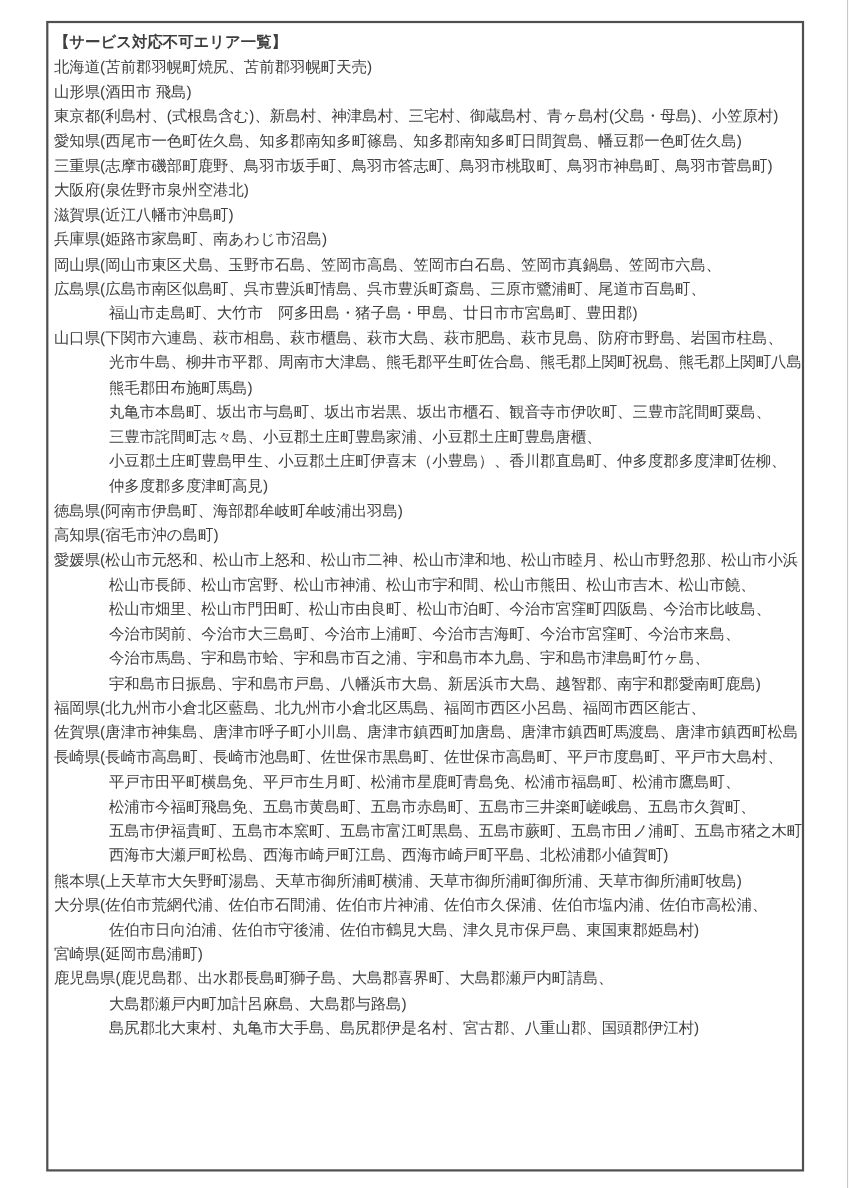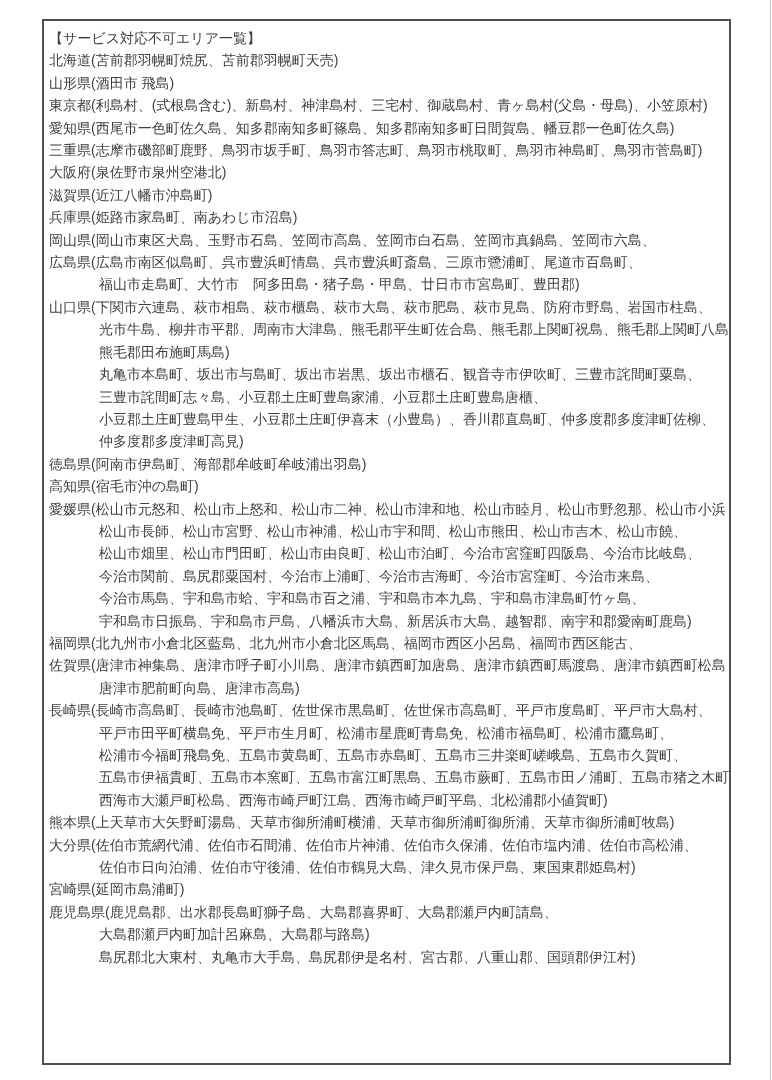--- a/index.html
+++ b/index.html
@@ -30,21 +30,21 @@
     font-size:14px;
     line-height:22.4px;
     color:var(--text-color);
     white-space:pre;
     letter-spacing:0px;
   }
   .line.cont{
     padding-left:50px;
   }
   .line.title{
-    font-weight:400;
+    font-weight:700;
   }
   .right-edge{
     position:absolute;
     right:1px;top:0;bottom:0;
     width:1px;
     background:var(--edge-color);
   }
 </style>
 </head>
 <body>
@@ -68,26 +68,25 @@
       <div class="line cont">熊毛郡田布施町馬島)</div>
       <div class="line cont">丸亀市本島町、坂出市与島町、坂出市岩黒、坂出市櫃石、観音寺市伊吹町、三豊市詫間町粟島、</div>
       <div class="line cont">三豊市詫間町志々島、小豆郡土庄町豊島家浦、小豆郡土庄町豊島唐櫃、</div>
       <div class="line cont">小豆郡土庄町豊島甲生、小豆郡土庄町伊喜末（小豊島）、香川郡直島町、仲多度郡多度津町佐柳、</div>
       <div class="line cont">仲多度郡多度津町高見)</div>
       <div class="line">徳島県(阿南市伊島町、海部郡牟岐町牟岐浦出羽島)</div>
       <div class="line">高知県(宿毛市沖の島町)</div>
       <div class="line">愛媛県(松山市元怒和、松山市上怒和、松山市二神、松山市津和地、松山市睦月、松山市野忽那、松山市小浜</div>
       <div class="line cont">松山市長師、松山市宮野、松山市神浦、松山市宇和間、松山市熊田、松山市吉木、松山市饒、</div>
       <div class="line cont">松山市畑里、松山市門田町、松山市由良町、松山市泊町、今治市宮窪町四阪島、今治市比岐島、</div>
-      <div class="line cont">今治市関前、島尻郡粟国村、今治市上浦町、今治市吉海町、今治市宮窪町、今治市来島、</div>
+      <div class="line cont">今治市関前、今治市大三島町、今治市上浦町、今治市吉海町、今治市宮窪町、今治市来島、</div>
       <div class="line cont">今治市馬島、宇和島市蛤、宇和島市百之浦、宇和島市本九島、宇和島市津島町竹ヶ島、</div>
       <div class="line cont">宇和島市日振島、宇和島市戸島、八幡浜市大島、新居浜市大島、越智郡、南宇和郡愛南町鹿島)</div>
       <div class="line">福岡県(北九州市小倉北区藍島、北九州市小倉北区馬島、福岡市西区小呂島、福岡市西区能古、</div>
       <div class="line">佐賀県(唐津市神集島、唐津市呼子町小川島、唐津市鎮西町加唐島、唐津市鎮西町馬渡島、唐津市鎮西町松島</div>
-      <div class="line cont">唐津市肥前町向島、唐津市高島)</div>
       <div class="line">長崎県(長崎市高島町、長崎市池島町、佐世保市黒島町、佐世保市高島町、平戸市度島町、平戸市大島村、</div>
       <div class="line cont">平戸市田平町横島免、平戸市生月町、松浦市星鹿町青島免、松浦市福島町、松浦市鷹島町、</div>
       <div class="line cont">松浦市今福町飛島免、五島市黄島町、五島市赤島町、五島市三井楽町嵯峨島、五島市久賀町、</div>
       <div class="line cont">五島市伊福貴町、五島市本窯町、五島市富江町黒島、五島市蕨町、五島市田ノ浦町、五島市猪之木町</div>
       <div class="line cont">西海市大瀬戸町松島、西海市崎戸町江島、西海市崎戸町平島、北松浦郡小値賀町)</div>
       <div class="line">熊本県(上天草市大矢野町湯島、天草市御所浦町横浦、天草市御所浦町御所浦、天草市御所浦町牧島)</div>
       <div class="line">大分県(佐伯市荒網代浦、佐伯市石間浦、佐伯市片神浦、佐伯市久保浦、佐伯市塩内浦、佐伯市高松浦、</div>
       <div class="line cont">佐伯市日向泊浦、佐伯市守後浦、佐伯市鶴見大島、津久見市保戸島、東国東郡姫島村)</div>
       <div class="line">宮崎県(延岡市島浦町)</div>
       <div class="line">鹿児島県(鹿児島郡、出水郡長島町獅子島、大島郡喜界町、大島郡瀬戸内町請島、</div>

